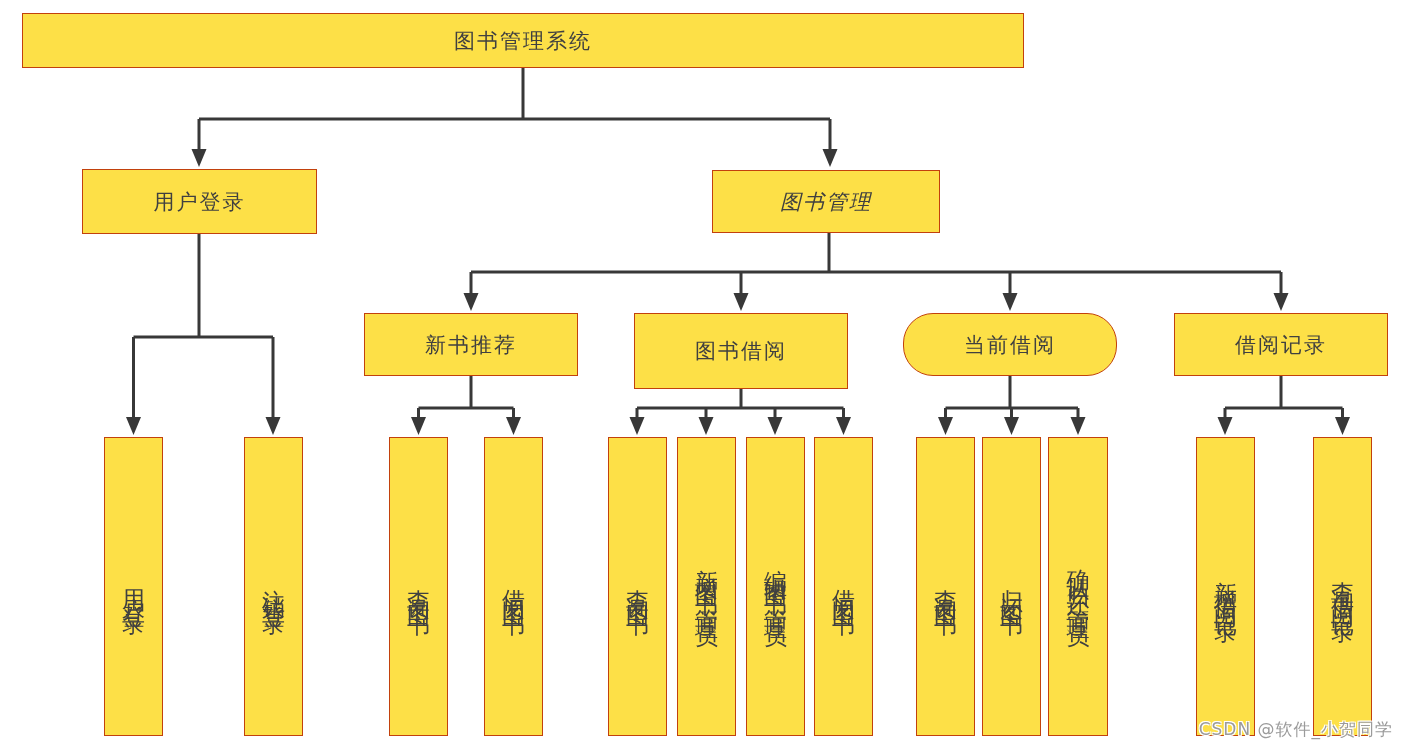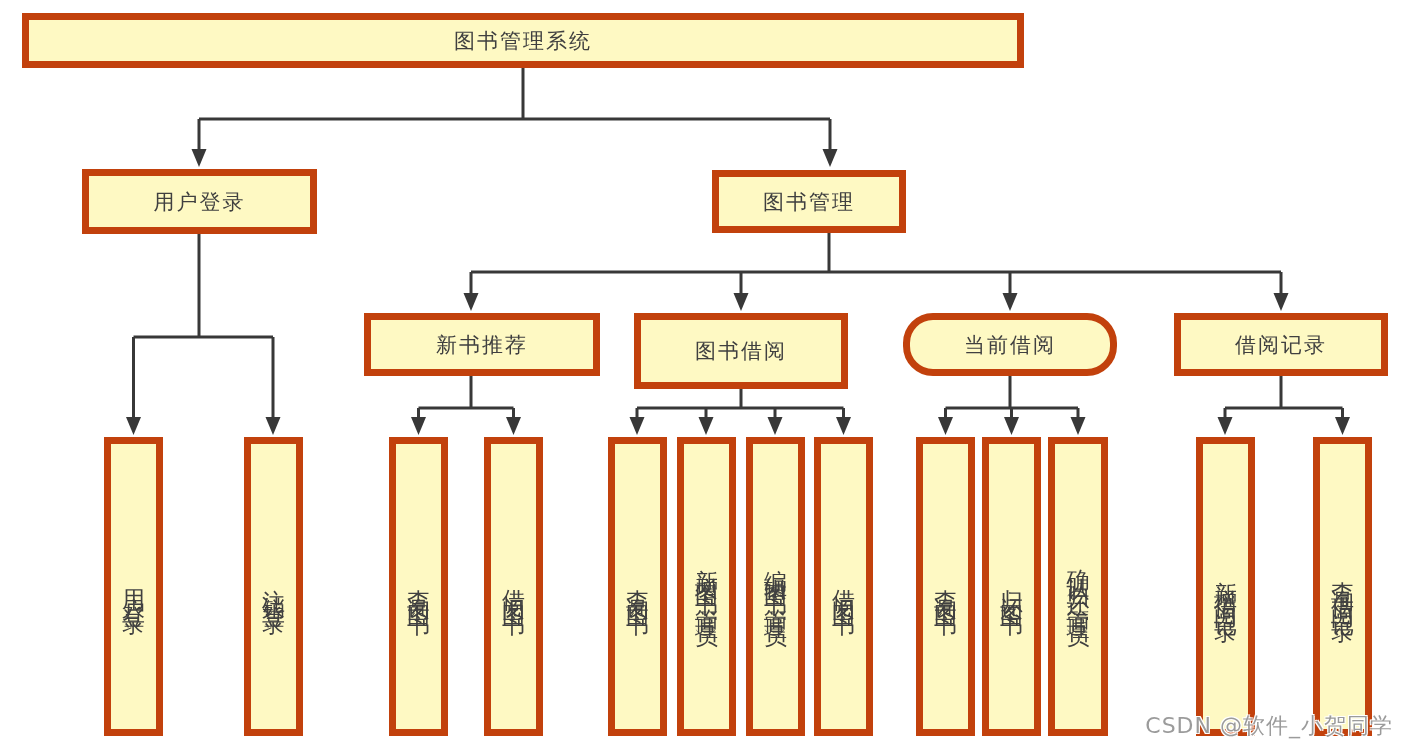--- a/index.html
+++ b/index.html
@@ -8,41 +8,41 @@
     width: 1405px;
     height: 747px;
     background: #ffffff;
     overflow: hidden;
     font-family: "DejaVu Sans", sans-serif;
   }
   .wires { position: absolute; left: 0; top: 0; }
   .b {
     position: absolute;
     box-sizing: border-box;
-    background: #fef9c3;
-    border: 7px solid #c2410c;
+    background: #fde047;
+    border: 1px solid #c2410c;
     color: #404040;
     display: flex;
     align-items: center;
     justify-content: center;
     text-align: left;
   }
   .h { font-size: 21px; letter-spacing: 2px; white-space: nowrap; }
   .v {
     writing-mode: vertical-rl;
     text-orientation: mixed;
     font-size: 23px;
     letter-spacing: 8px;
     line-height: 1;
   }
   
   .n-root          { left: 22px;   top: 13px;  width: 1002px; height: 55px; }
   .n-userlogin     { left: 82px;   top: 169px; width: 235px;  height: 65px; }
-  .n-bookmgmt      { left: 712px;  top: 170px; width: 194px;  height: 63px; }
-  .n-newbook       { left: 364px;  top: 313px; width: 236px;  height: 63px; }
+  .n-bookmgmt      { left: 712px;  top: 170px; width: 228px;  height: 63px; font-style: italic; }
+  .n-newbook       { left: 364px;  top: 313px; width: 214px;  height: 63px; }
   .n-bookborrow    { left: 634px;  top: 313px; width: 214px;  height: 76px; }
   .n-currentborrow { left: 903px;  top: 313px; width: 214px;  height: 63px; border-radius: 30px; }
   .n-borrowrecord  { left: 1174px; top: 313px; width: 214px;  height: 63px; }
   .leaf            { top: 437px;   width: 59px; height: 299px; }
   .l-login      { left: 104px; }
   .l-logout     { left: 244px; }
   .l-nbr-query  { left: 389px; }
   .l-nbr-borrow { left: 484px; }
   .l-bb-query   { left: 608px; }
   .l-bb-add     { left: 677px; }
@@ -50,21 +50,21 @@
   .l-bb-borrow  { left: 814px; }
   .l-cb-query   { left: 916px; }
   .l-cb-return  { left: 982px; }
   .l-cb-confirm { left: 1048px; width: 60px; }
   .l-br-add     { left: 1196px; }
   .l-br-query   { left: 1313px; }
   .watermark {
     position: absolute;
     right: 12px;
     bottom: 6px;
-    font-size: 22px;
+    font-size: 17px;
     color: #9b9b9b;
     letter-spacing: 1px;
     white-space: nowrap;
     text-shadow: -1px -1px 0 #fff, 1px -1px 0 #fff, -1px 1px 0 #fff, 1px 1px 0 #fff;
   }
 </style>
 </head>
 <body>
 
 <div class="stage">

